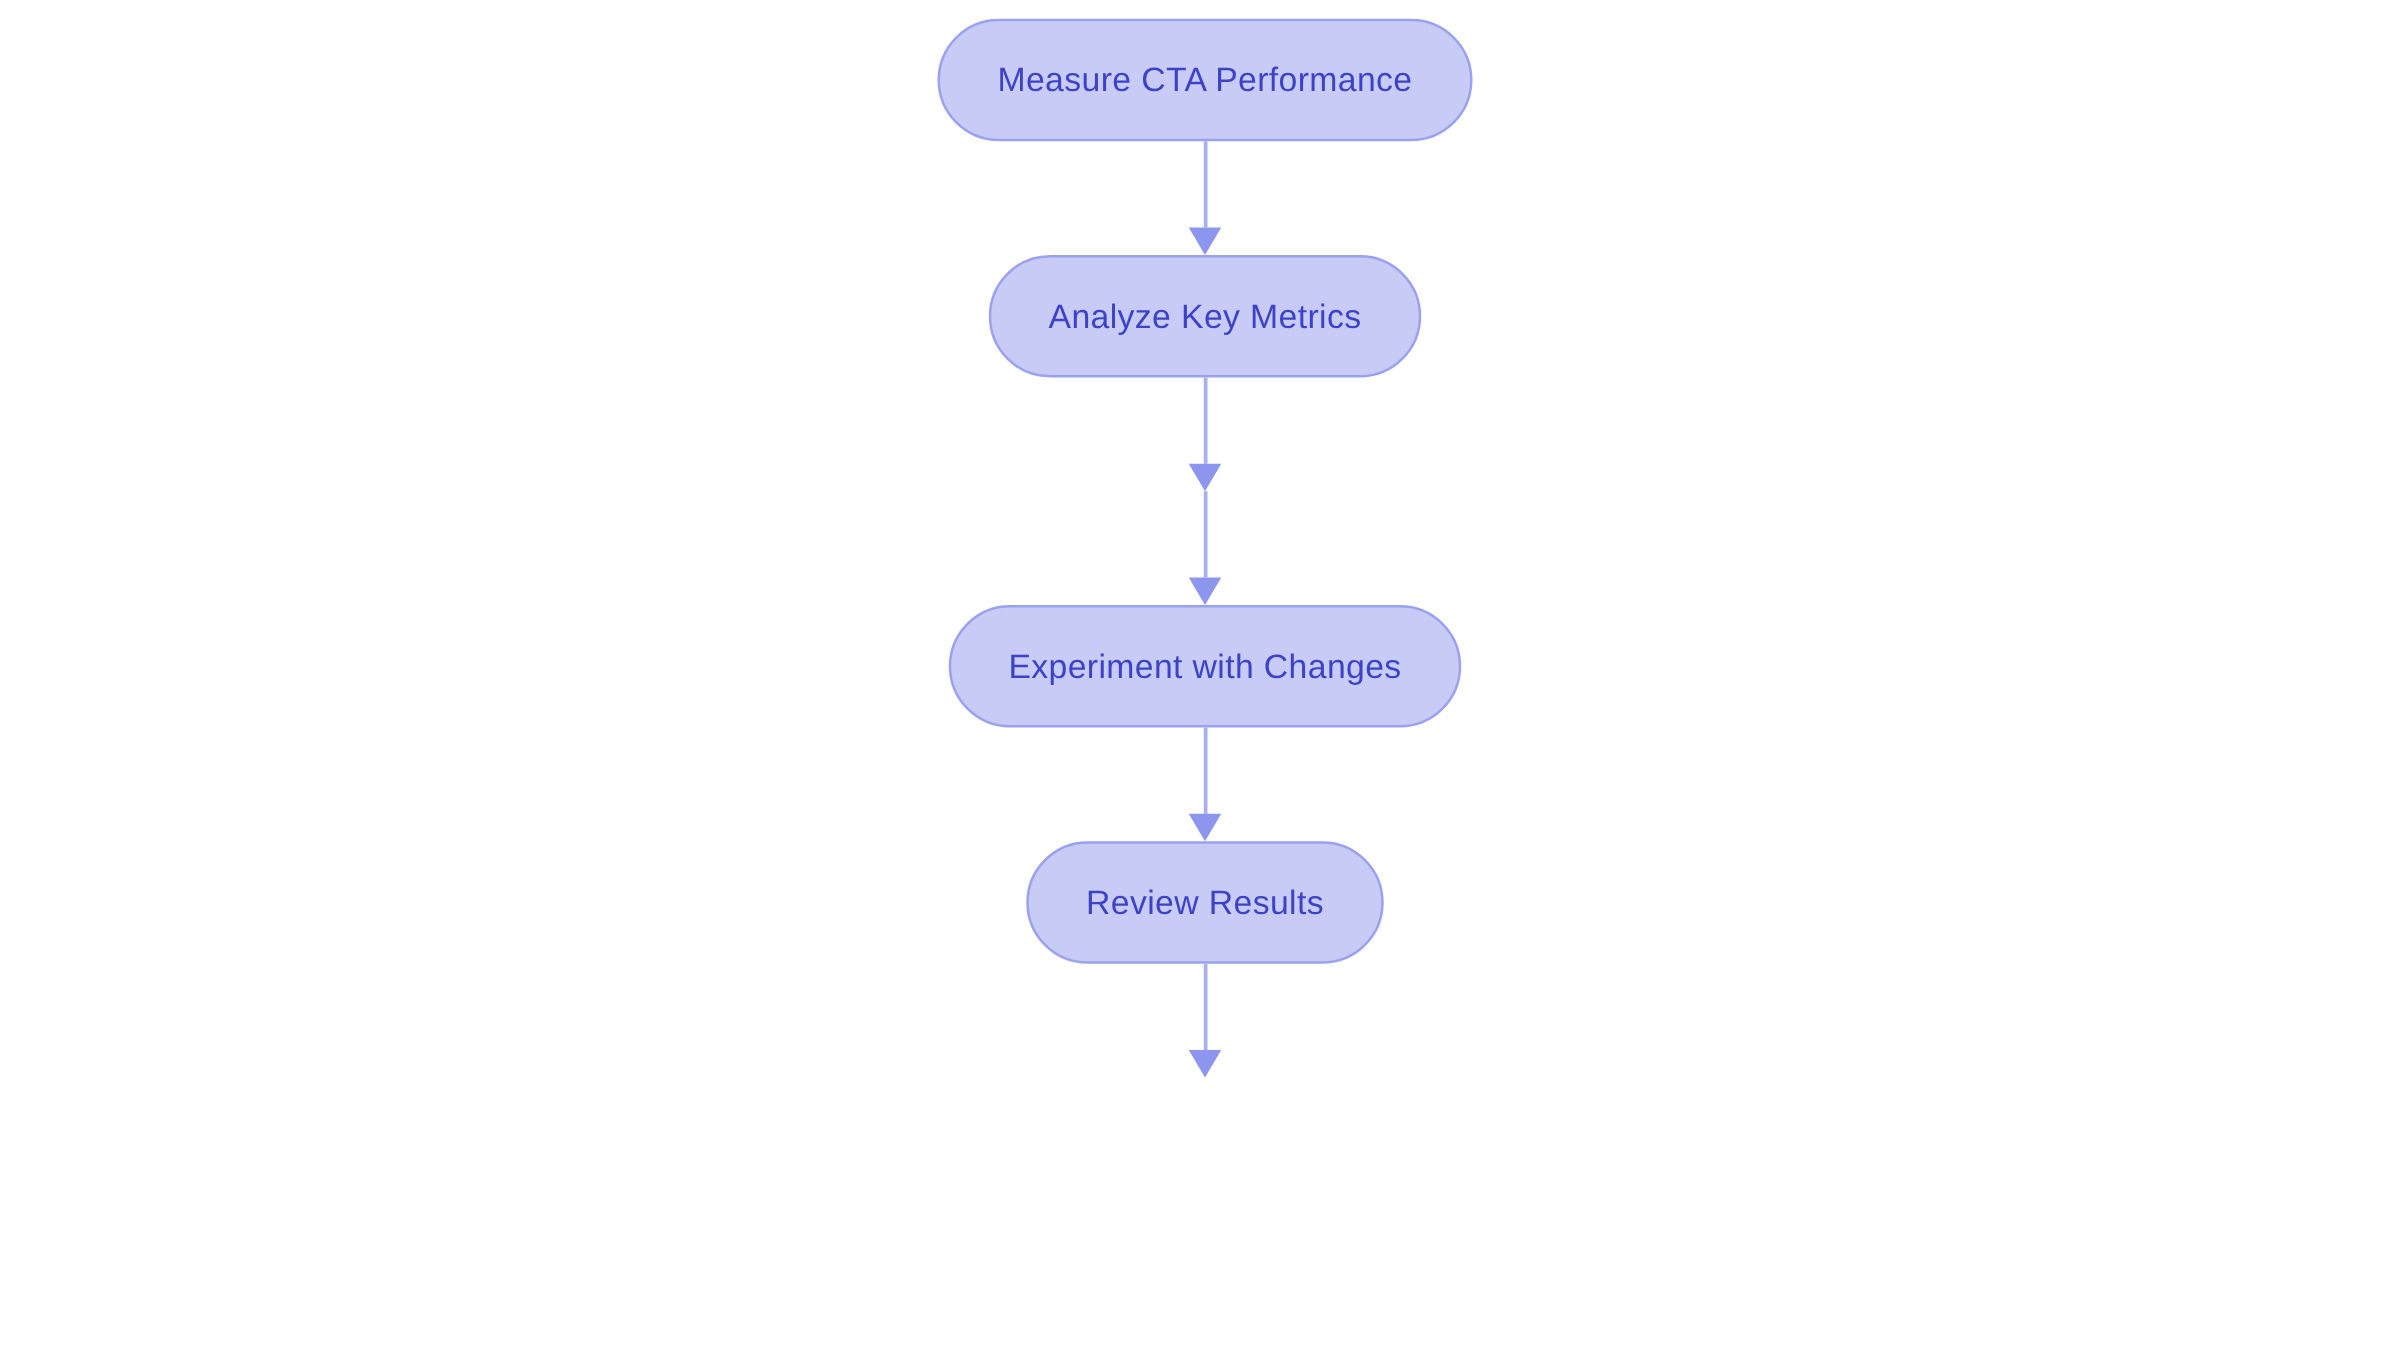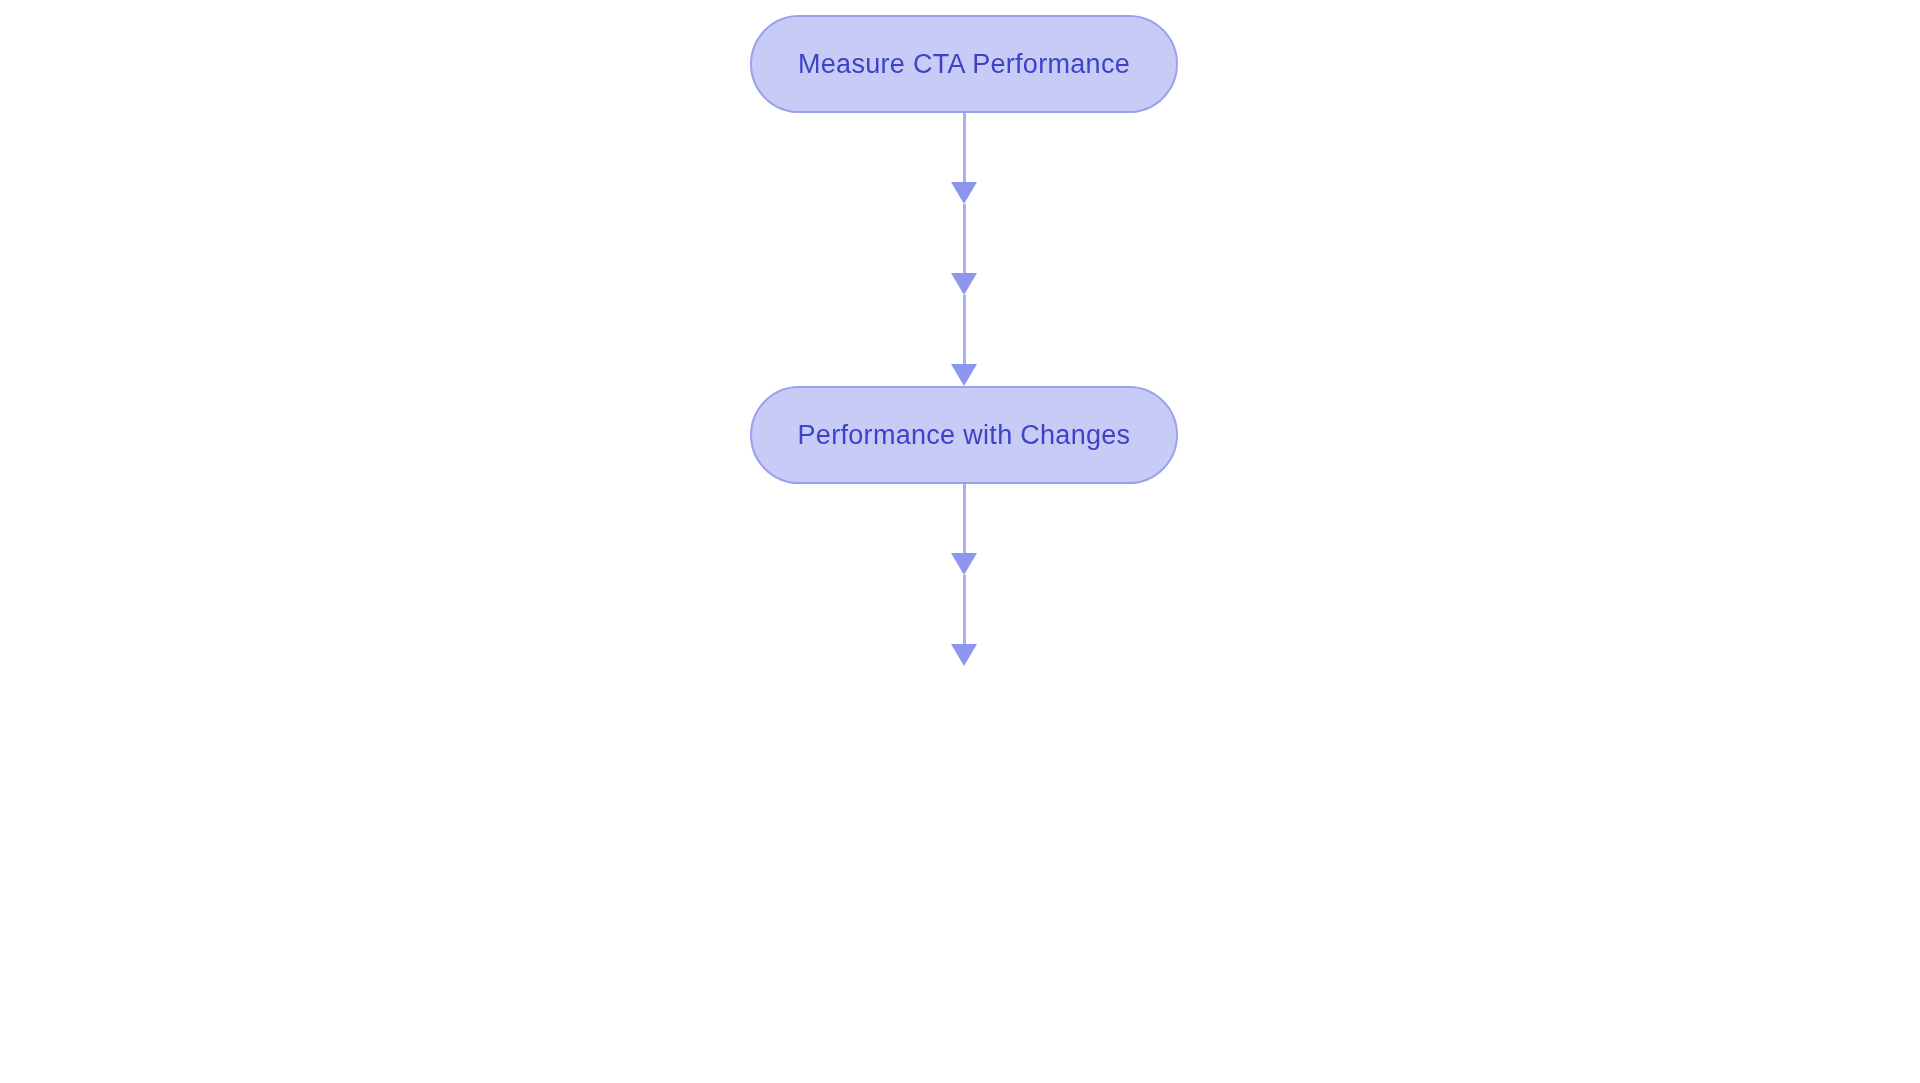--- a/index.html
+++ b/index.html
@@ -66,32 +66,38 @@
 <body>
 
 <div class="flowchart">
     <div class="node">
       <span>Measure CTA Performance</span>
     </div>
     <div class="connector">
       <div class="line"></div>
       <div class="head"></div>
     </div>
+    <div class="node">
+      <span>Analyze Key Metrics</span>
+    </div>
     <div class="connector">
       <div class="line"></div>
       <div class="head"></div>
     </div>
     <div class="connector">
       <div class="line"></div>
       <div class="head"></div>
     </div>
     <div class="node">
-      <span>Performance with Changes</span>
+      <span>Experiment with Changes</span>
     </div>
     <div class="connector">
       <div class="line"></div>
       <div class="head"></div>
+    </div>
+    <div class="node">
+      <span>Review Results</span>
     </div>
     <div class="connector">
       <div class="line"></div>
       <div class="head"></div>
     </div>
   </div>
 
 </body></html>

